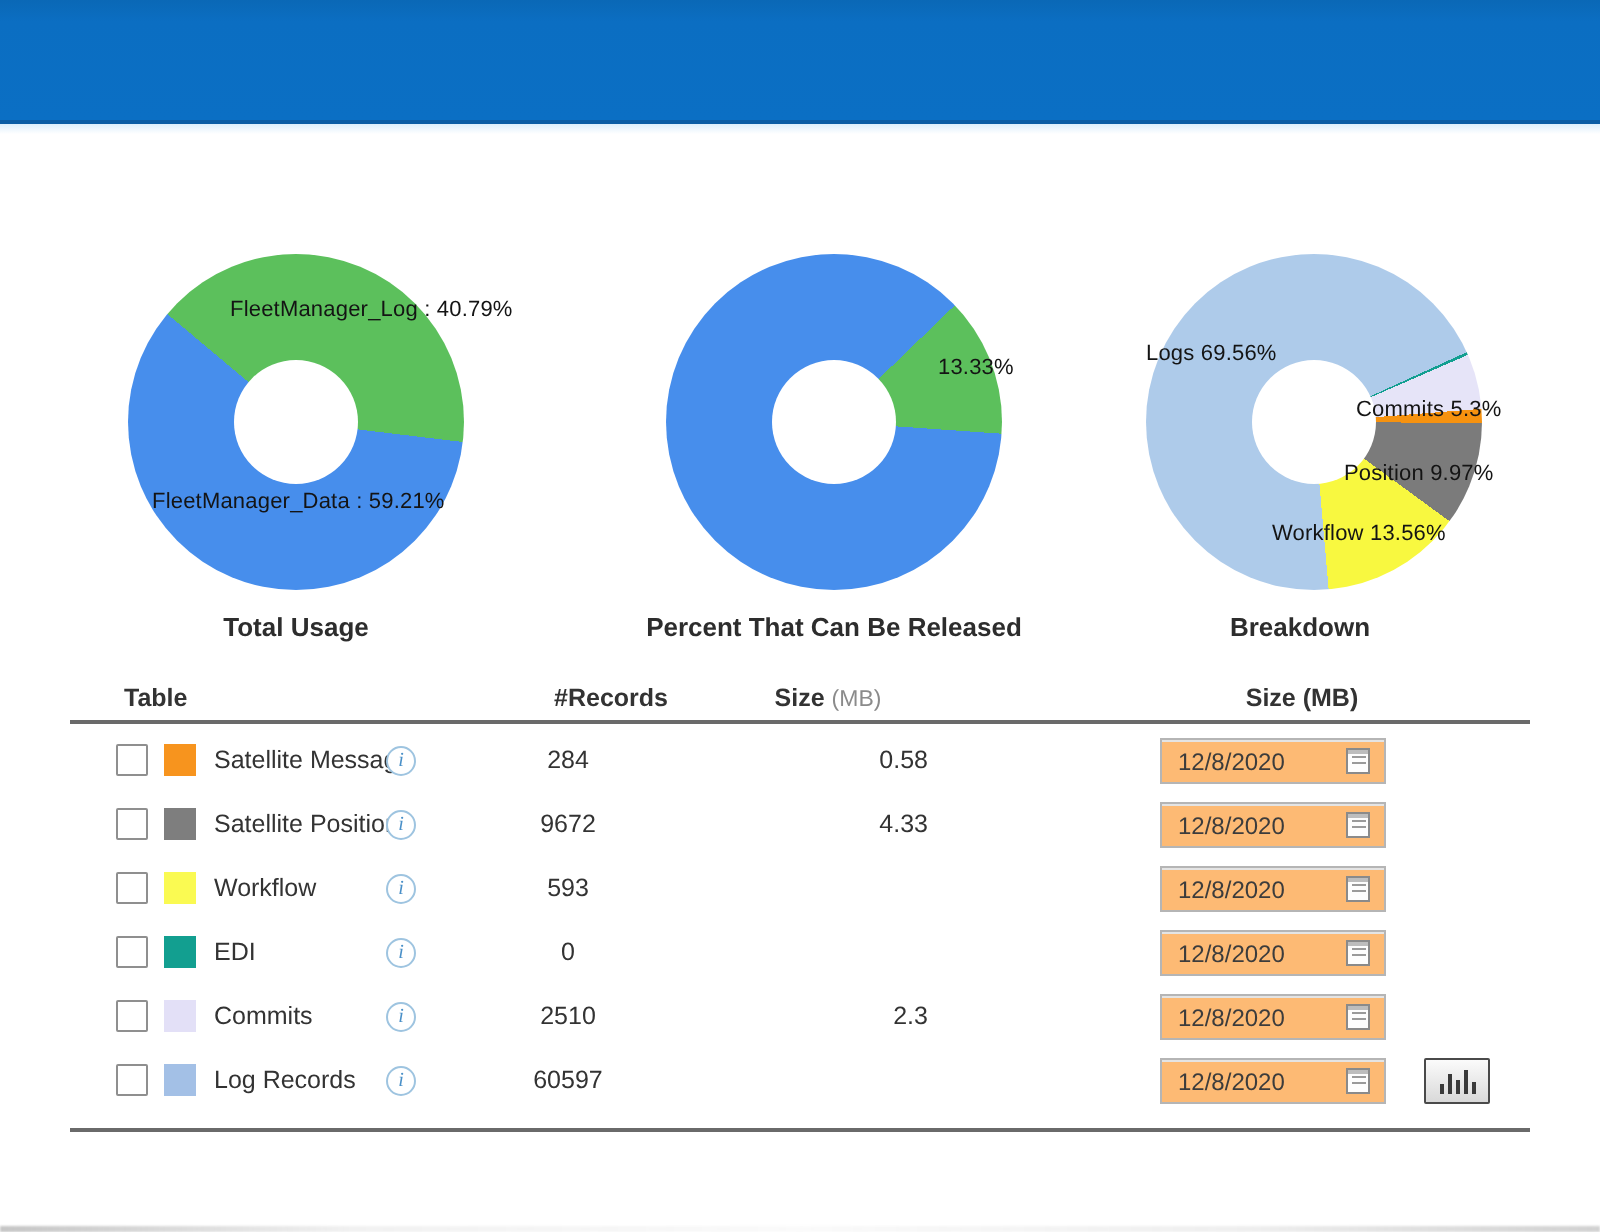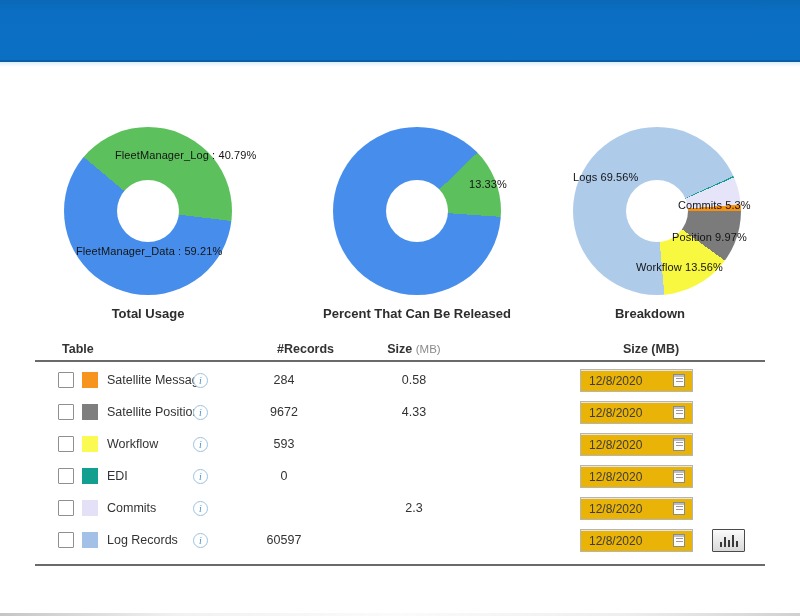--- a/index.html
+++ b/index.html
@@ -66,25 +66,25 @@
     white-space:nowrap;
   }
   .info{
     position:absolute;left:158px;top:4px;width:15px;height:15px;border-radius:50%;
     border:1px solid #9ec4e0;box-sizing:border-box;color:#4a90c8;
     font-family:"Liberation Serif", serif;font-style:italic;font-size:10px;
     display:flex;align-items:center;justify-content:center;background:#fff;
   }
   .cell-records{position:absolute;left:199px;top:0;width:100px;text-align:center;
     line-height:23px;font-size:12.5px;color:#333;}
-  .cell-size{position:absolute;left:329px;top:0;width:100px;text-align:center;
+  .cell-size{position:absolute;left:329px;top:0;width:100px;text-align:right;
     line-height:23px;font-size:12.5px;color:#333;}
   .datefield{
     position:absolute;left:545px;top:0;width:113px;height:23px;box-sizing:border-box;
-    border:1px solid #b5b5b5;background:#eab308;box-shadow:inset 0 1px 0 #e4e4e4;text-decoration:underline;
+    border:1px solid #b5b5b5;background:#fdba74;box-shadow:inset 0 1px 0 #e4e4e4;text-decoration:underline;
   }
   .datefield .dtext{
     position:absolute;left:8px;top:4px;font-size:12px;color:#3c3c3c;
   }
   .cal-icon{
     position:absolute;right:7px;top:4px;width:12px;height:13px;box-sizing:border-box;
     border:1px solid #8a8a8a;background:
       linear-gradient(#9a9a9a,#9a9a9a) 2px 3px/7px 1px no-repeat,
       linear-gradient(#9a9a9a,#9a9a9a) 2px 6px/7px 1px no-repeat,
       linear-gradient(#bdbdbd,#bdbdbd) 0 0/12px 2px no-repeat,
@@ -199,20 +199,21 @@
       <span class="dtext">12/8/2020</span>
       <span class="cal-icon"></span>
     </div>
   </div>
 
   <div class="trow" style="top:157px;">
     <div class="checkbox"></div>
     <div class="swatch" style="background: rgb(227, 224, 247);"></div>
     <div class="row-label">Commits</div>
     <div class="info">i</div>
+    <div class="cell-records">2510</div>
     <div class="cell-size">2.3</div>
     <div class="datefield">
       <span class="dtext">12/8/2020</span>
       <span class="cal-icon"></span>
     </div>
   </div>
 
   <div class="trow" style="top:189px;">
     <div class="checkbox"></div>
     <div class="swatch" style="background: rgb(163, 192, 230);"></div>

